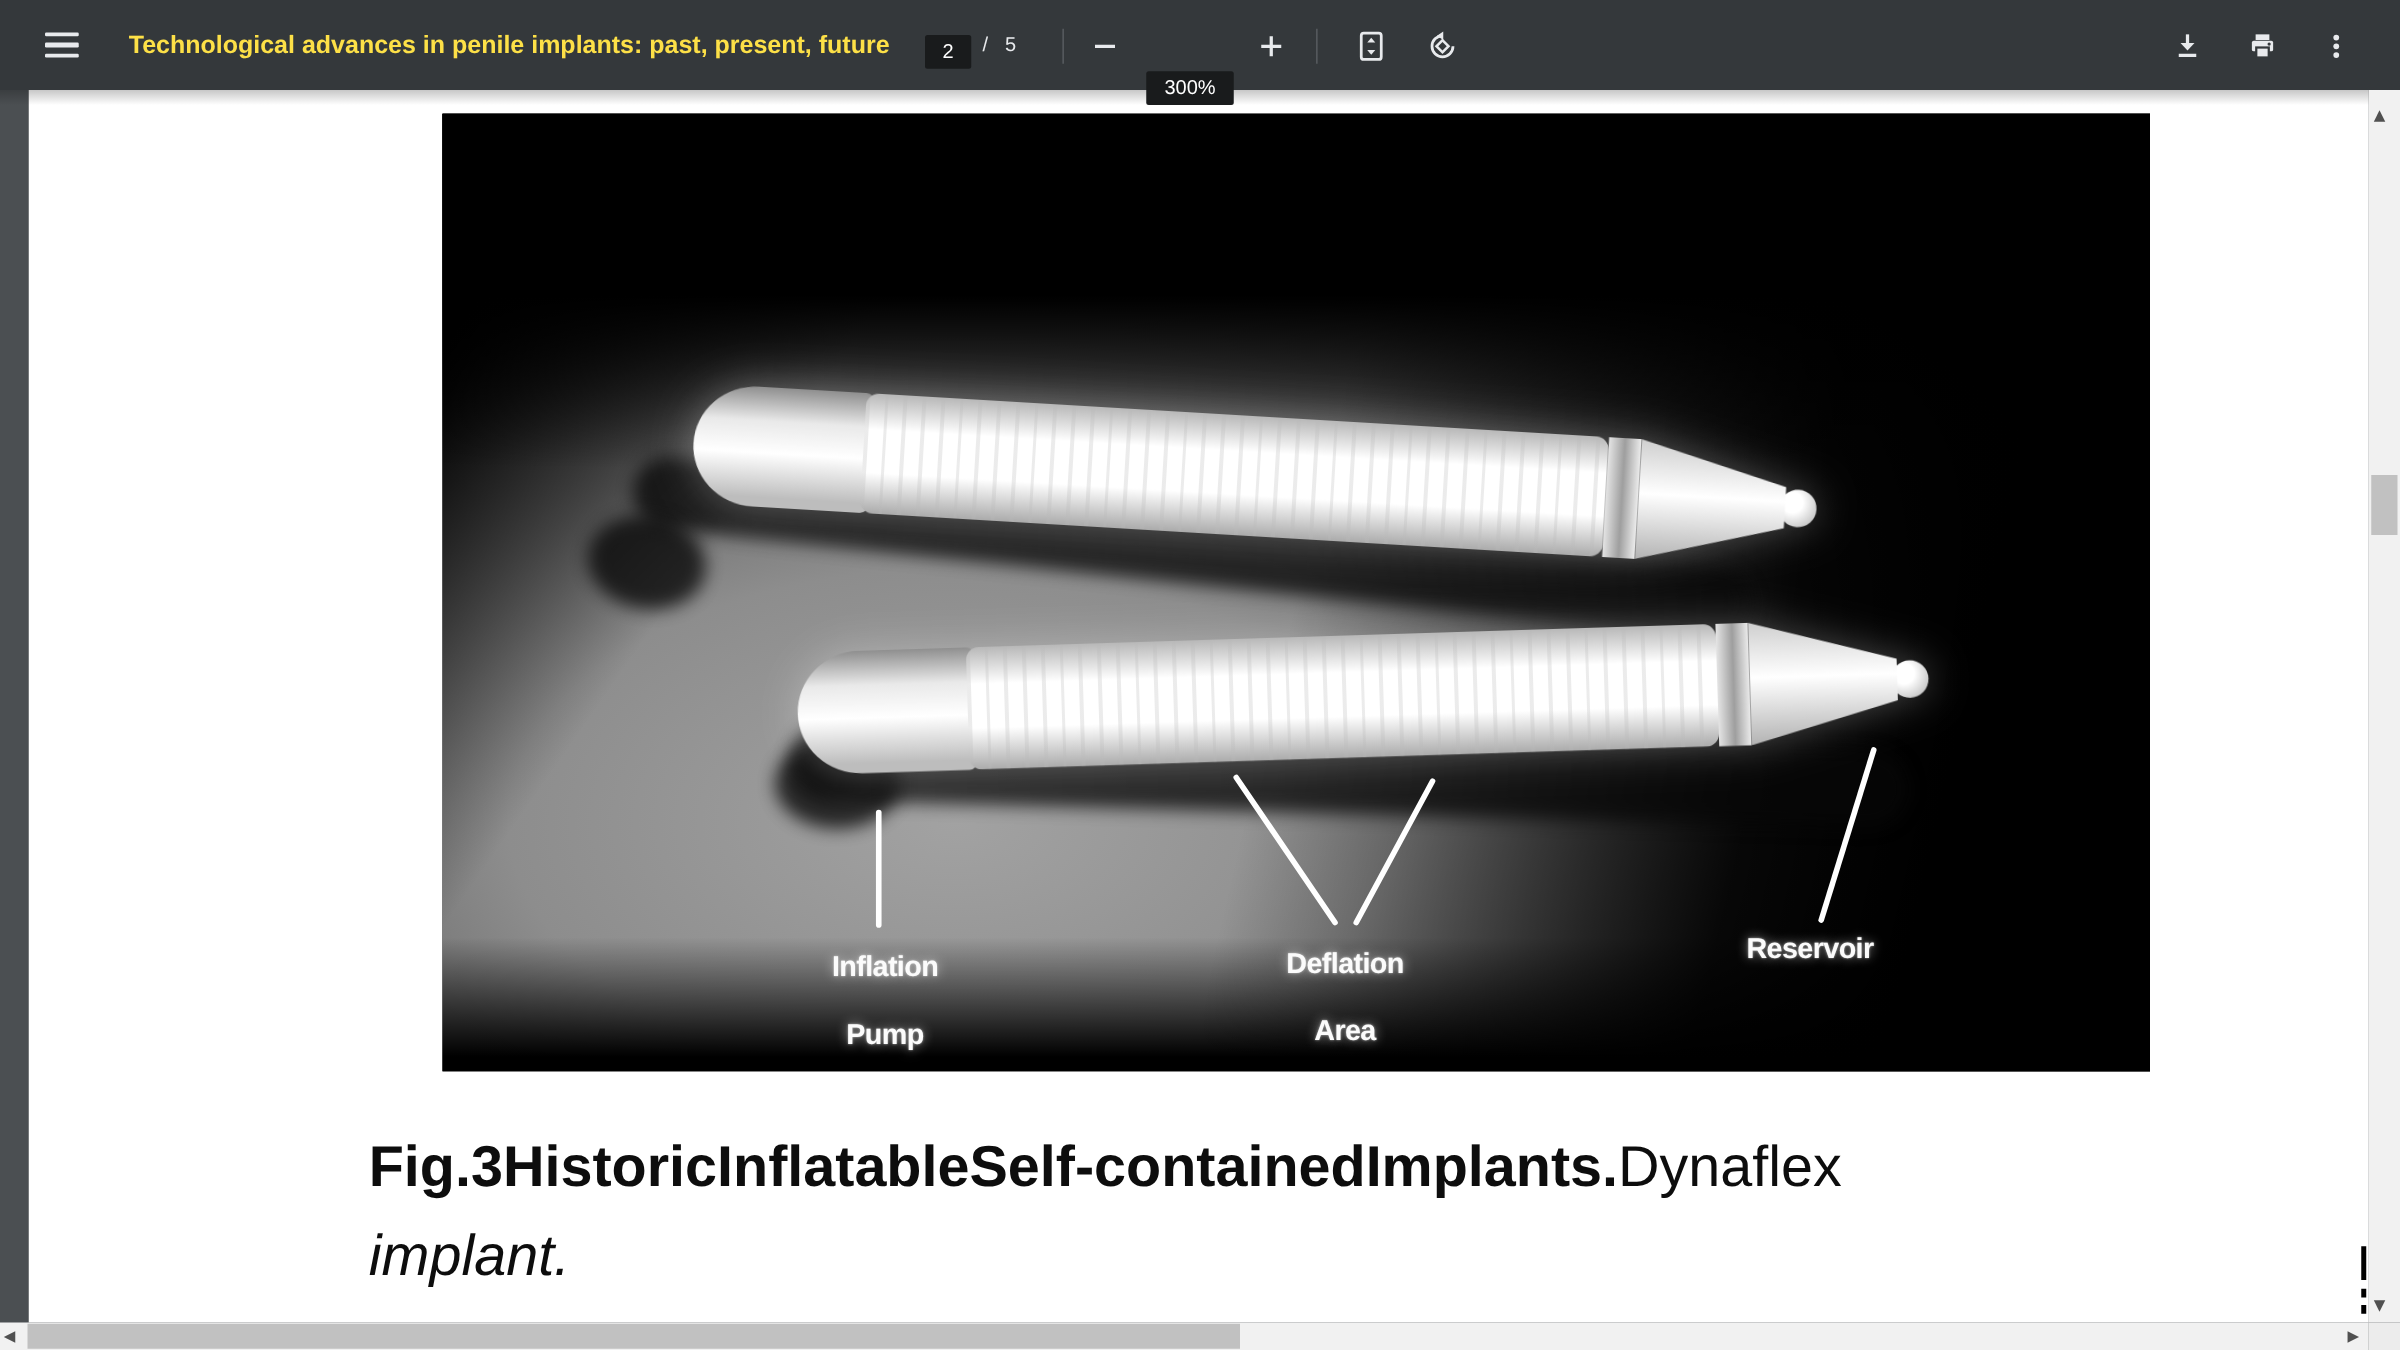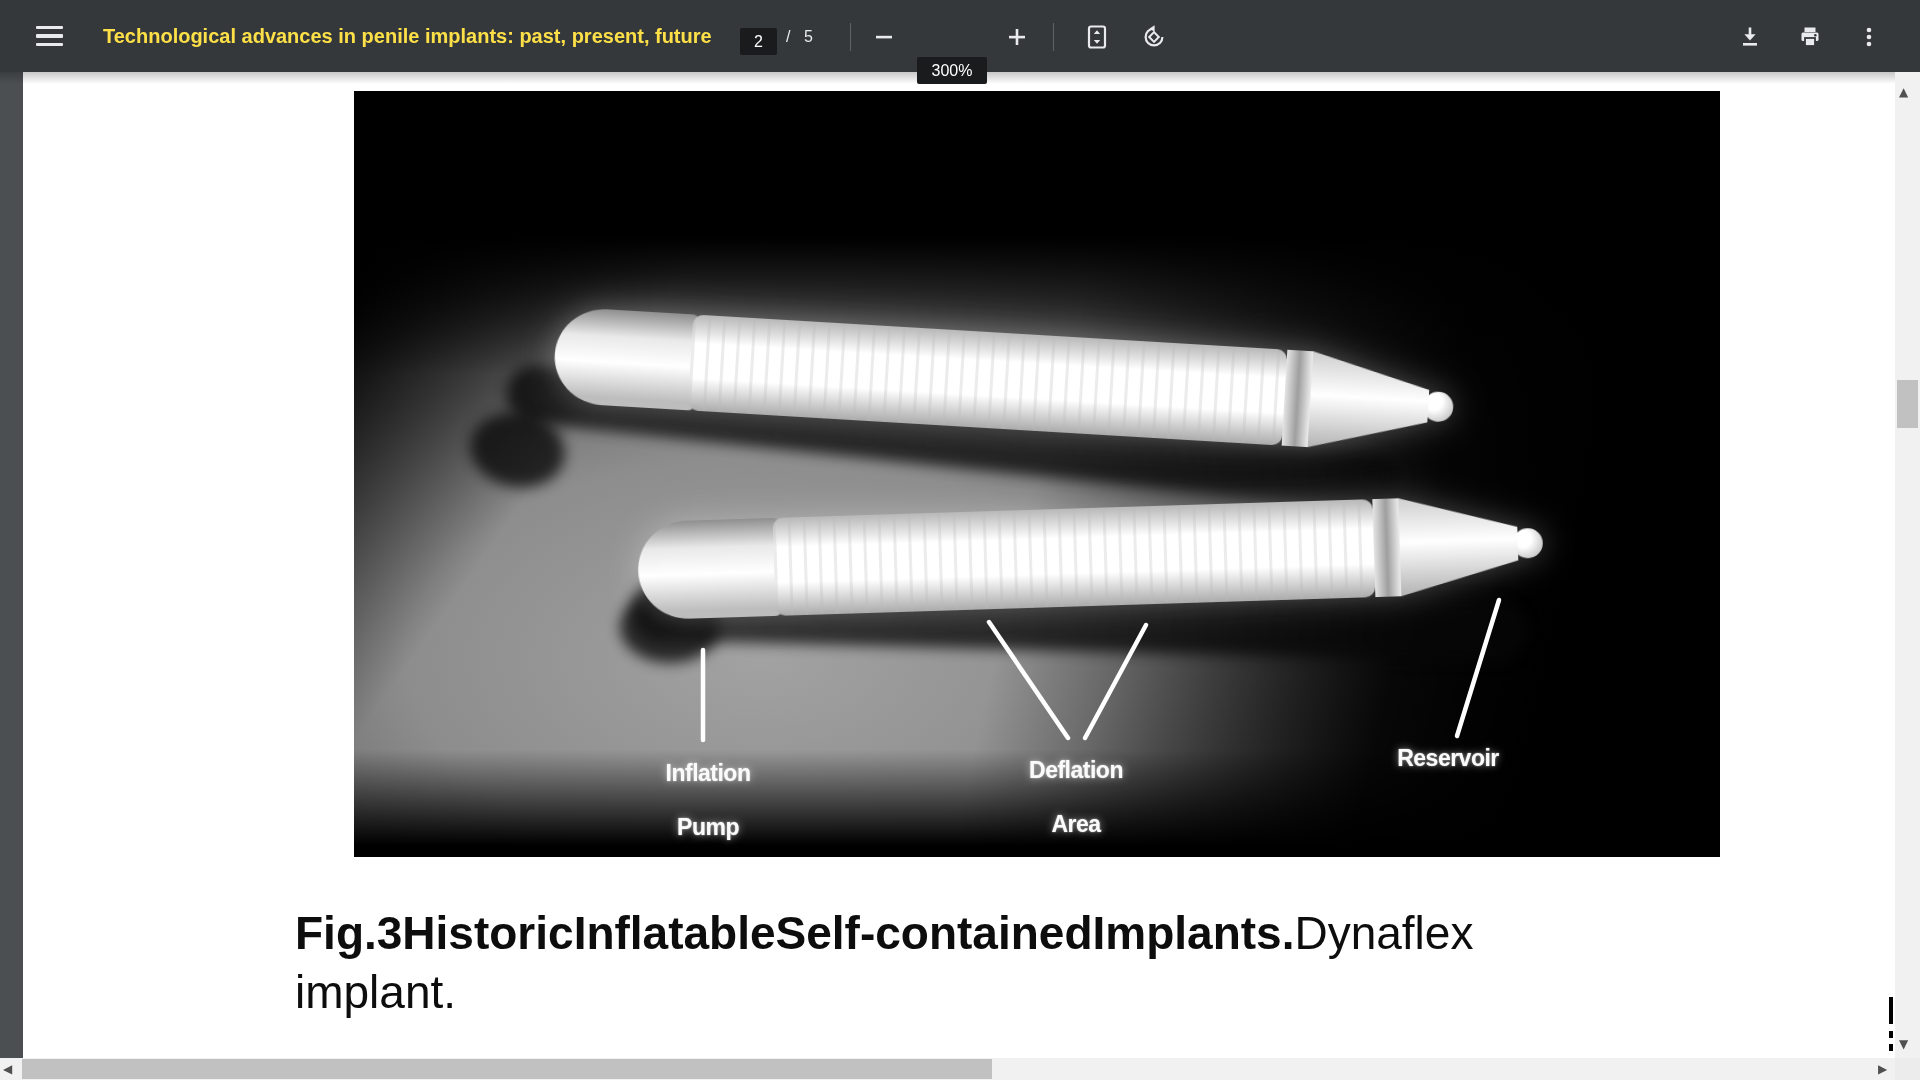--- a/index.html
+++ b/index.html
@@ -69,21 +69,21 @@
                  text-shadow:0 0 9px rgba(255,255,255,0.55), 0 0 2px rgba(255,255,255,0.6); }
   .lbl-inflation { left:354px; top:655px; }
   .lbl-deflation { left:722px; top:652px; }
   .lbl-reservoir { left:1094px; top:640px; }
 
   
   .caption { position:absolute; left:295px; top:906px; width:1489px; z-index:2;
              color:#0d0d0d; font-size:46px; line-height:55px; }
   .cap-l1 { display:flex; justify-content:flex-start; }
   .cap-l1 span.b { font-weight:700; }
-  .cap-l2 { margin-top:4px; }
+  .cap-l2 { margin-top:16px;font-style:italic; }
 
   
   .cursor-bar { position:absolute; left:1889px; top:997px; width:4px; height:27px; background:#000; z-index:3; }
   .cursor-dot1 { position:absolute; left:1889px; top:1031px; width:4px; height:7px; background:#000; z-index:3; }
   .cursor-dot2 { position:absolute; left:1889px; top:1044px; width:4px; height:7px; background:#000; z-index:3; }
 
   
   .v-track { position:absolute; left:1895px; top:72px; width:25px; height:986px; background:#f1f1f1; z-index:20; }
   .h-track { position:absolute; left:0; top:1058px; width:1895px; height:22px; background:#f1f1f1; z-index:20; }
   .sb-corner { position:absolute; left:1895px; top:1058px; width:25px; height:22px; background:#ececec; z-index:20; }

